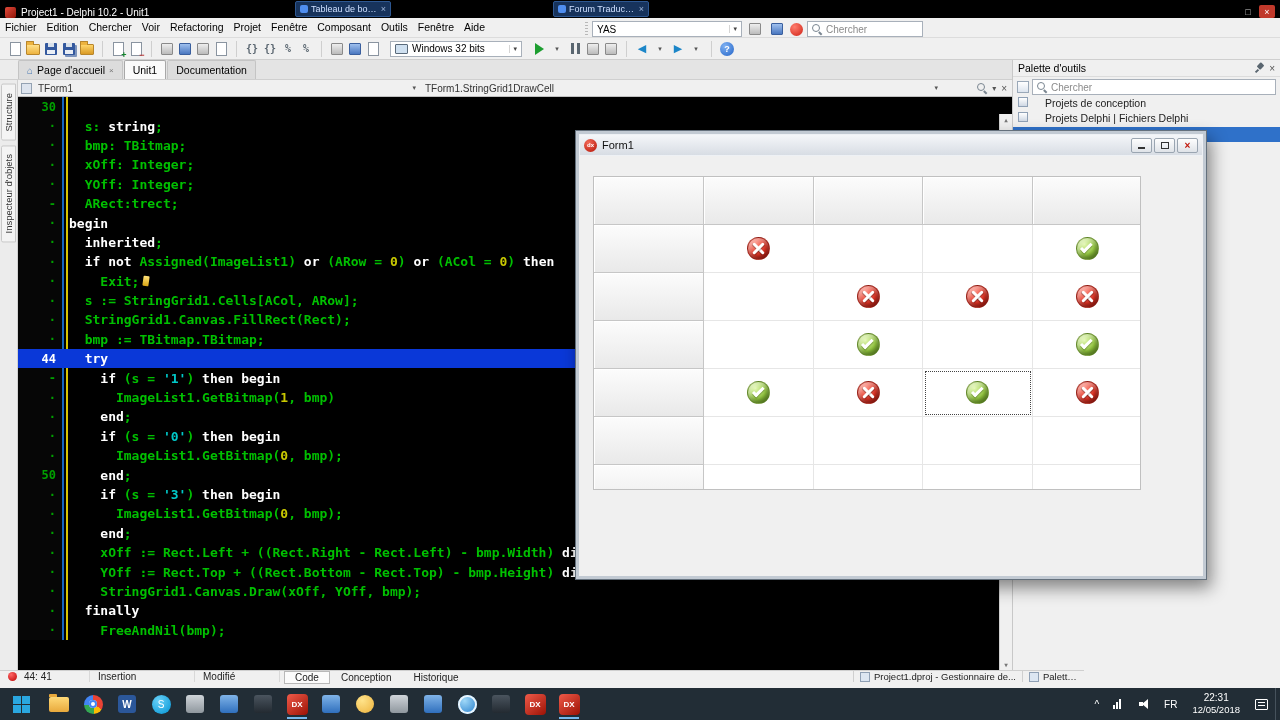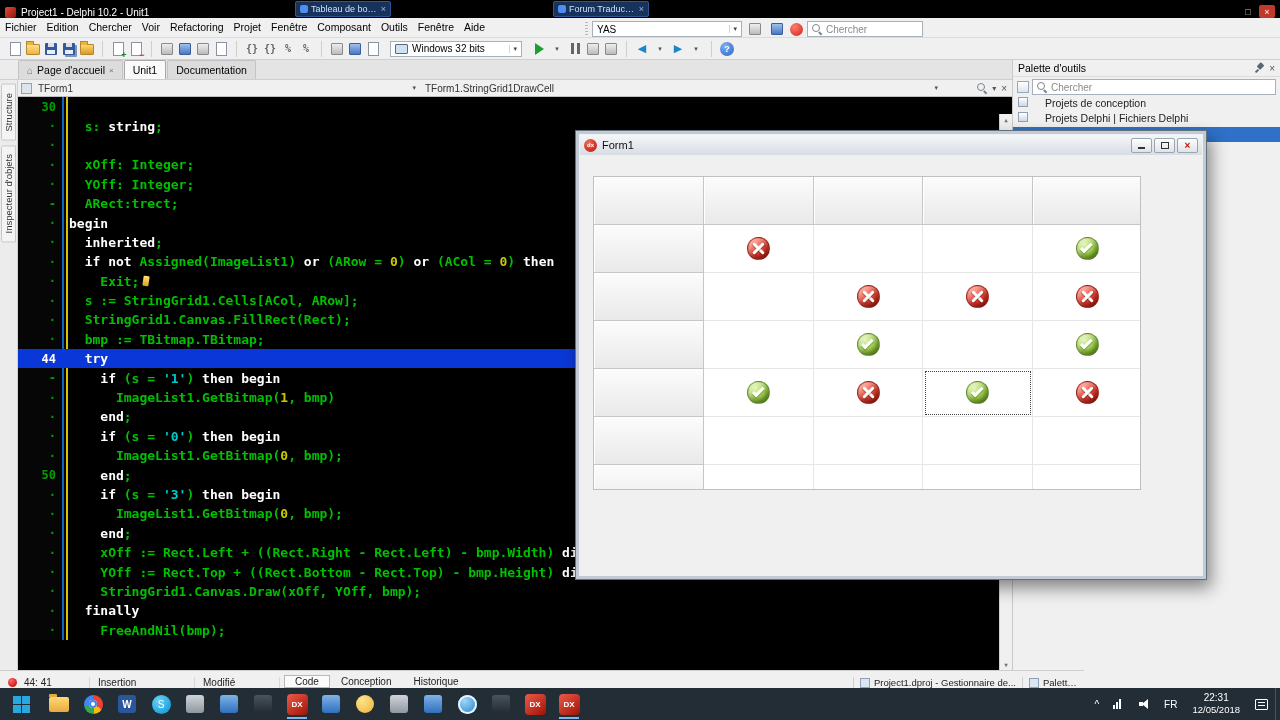--- a/index.html
+++ b/index.html
@@ -140,21 +140,21 @@
 .ball{width:23px;height:23px;border-radius:50%;position:relative;display:flex;align-items:center;justify-content:center;border:1px solid rgba(0,0,0,.25);box-shadow:inset -2px -3px 4px rgba(0,0,0,.3),inset 2px 3px 4px rgba(255,255,255,.45)}
 .ball.red{background:radial-gradient(circle at 35% 30%,#ff8f80,#e03325 55%,#8f0f06)}
 .ball.green{background:radial-gradient(circle at 35% 30%,#e2f7b0,#93c83e 55%,#56861a)}
 .xmark{position:relative;width:15px;height:15px}
 .xmark::before,.xmark::after{content:"";position:absolute;left:0;top:6px;width:15px;height:3px;background:#fff;border-radius:2px;box-shadow:0 1px 1px rgba(0,0,0,.3)}
 .xmark::before{transform:rotate(45deg)}
 .xmark::after{transform:rotate(-45deg)}
 .checkmark{width:12px;height:6px;border-left:3px solid #fff;border-bottom:3px solid #fff;transform:rotate(-45deg) translate(1px,-2px);box-shadow:-1px 1px 1px rgba(0,0,0,.25)}
 
 
-.statusbar{position:absolute;left:0;top:670px;width:1084px;height:18px;background:#f0f0f0;border-top:1px solid #cfcfcf;display:flex;align-items:flex-end;font-size:10px;color:#222;z-index:70}
+.statusbar{position:absolute;left:0;top:670px;width:1084px;height:18px;background:#f0f0f0;border-top:1px solid #cfcfcf;display:flex;align-items:flex-start;font-size:10px;color:#222;z-index:70}
 .sb-cell{display:flex;align-items:center;padding:0 8px;border-right:1px solid #d8d8d8}
 .sb-c1{width:90px}.sb-c2{width:105px}.sb-c3{width:85px}
 .sb-dot{width:9px;height: 9px;border-radius:50%;background:radial-gradient(circle at 35% 30%,#f66,#b00);margin-right:7px;flex:none}
 .sb-tabs{display:flex;margin-left:4px}
 .sb-tab{padding:0 10px;display:flex;align-items:center;border:1px solid transparent}
 .sb-tab.active{background:#fbfbfb;border-color:#b8b8b8}
 .sb-right{margin-left:auto;display:flex;align-items:stretch}
 .sb-dock{display:flex;align-items:center;gap:4px;padding:0 6px;border-left:1px solid #cfcfcf;font-size:9.5px;white-space:nowrap;overflow:hidden}
 .sb-dock:last-child{max-width:62px}
 .dock-ico{width:10px;height:10px;background:#dce6f2;border:1px solid #8fa0b5;flex:none}
@@ -418,20 +418,21 @@
           <div class="code-line">
             <div class="gut">·</div>
             <div class="sepb"></div>
             <div class="chg"></div>
             <pre class="codetext"><span class="t-p">  s: </span><span class="t-k">string</span><span class="t-p">;</span></pre>
           </div>
           <div class="code-line">
             <div class="gut">·</div>
             <div class="sepb"></div>
             <div class="chg"></div>
+            <pre class="codetext"><span class="t-p">  bmp: TBitmap;</span></pre>
           </div>
           <div class="code-line">
             <div class="gut">·</div>
             <div class="sepb"></div>
             <div class="chg"></div>
             <pre class="codetext"><span class="t-p">  xOff: Integer;</span></pre>
           </div>
           <div class="code-line">
             <div class="gut">·</div>
             <div class="sepb"></div>

